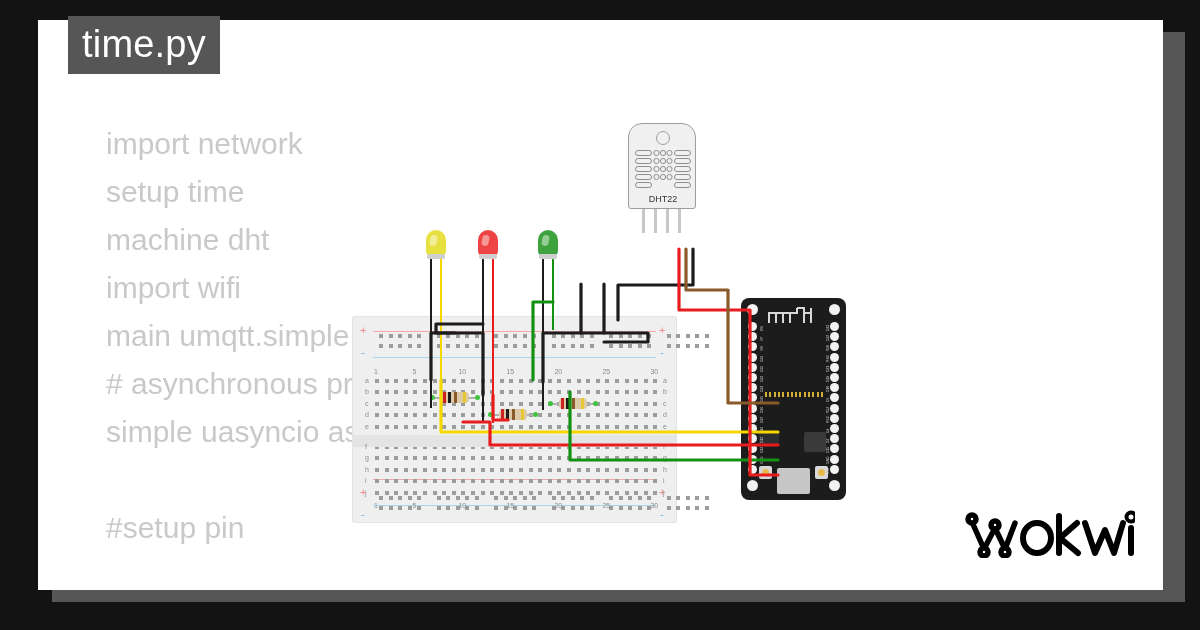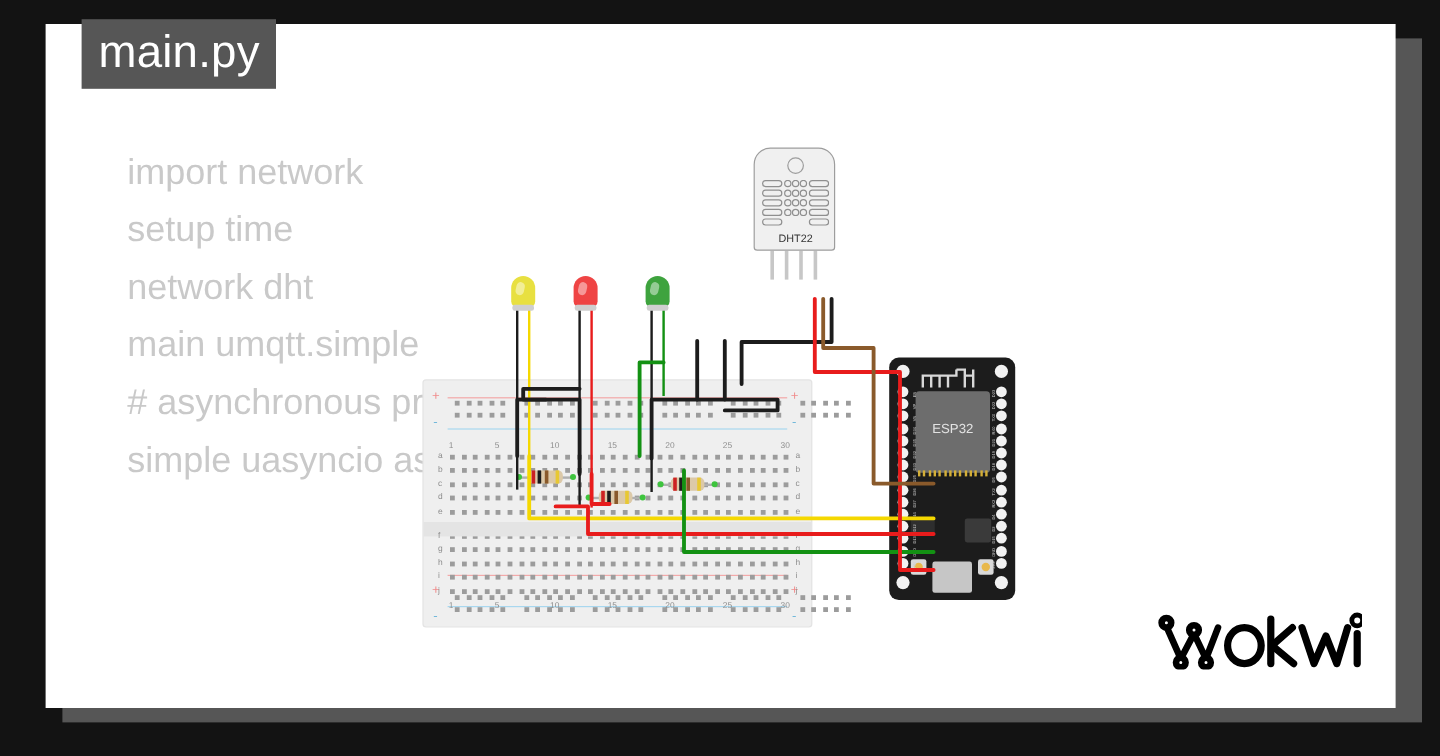--- a/index.html
+++ b/index.html
@@ -202,25 +202,27 @@
 
 <div id="root">
 
   <div class="shadow-plate"></div>
 
   <div class="canvas">
 
     <div class="code">
       <div class="code-line">import network</div>
       <div class="code-line">setup time</div>
-      <div class="code-line">network dht</div>
+      <div class="code-line">machine dht</div>
+      <div class="code-line">import wifi</div>
       <div class="code-line">main umqtt.simple</div>
       <div class="code-line"># asynchronous pro</div>
       <div class="code-line">simple uasyncio as</div>
       <div class="code-line blank"></div>
+      <div class="code-line">#setup pin</div>
 
     </div>
 
     <div class="scene">
 
       <div class="breadboard">
         <div class="bb-plus" style="left:7px;  top:8px;">+</div>
         <div class="bb-plus" style="left:306px;top:8px;">+</div>
         <div class="bb-minus" style="left:8px; top:30px;">-</div>
         <div class="bb-minus" style="left:307px;top:30px;">-</div>
@@ -792,23 +794,20 @@
       <div class="esp32">
         <div class="esp-hole" style="left:6px;  top:6px;"></div>
         <div class="esp-hole" style="left:88px; top:6px;"></div>
         <div class="esp-hole" style="left:6px;  top:182px;"></div>
         <div class="esp-hole" style="left:88px; top:182px;"></div>
 
         <svg class="esp-ant" viewBox="0 0 54 18">
           <path d="M2 17 V7 H9 V17 M9 7 H16 V17 M16 7 H23 V17 M23 7 H30 V2 M30 2 H37 V17 M37 7 H44 V17 M44 2 V17" fill="none" stroke="#d8d8d8" stroke-width="2"></path>
         </svg>
 
-        <div class="esp-shield">
-          <div class="esp-shield-label">ESP32</div>
-        </div>
 
         <div class="esp-reg"></div>
         <div class="esp-chip"></div>
         <div class="esp-btn" style="left:18px; top:168px;"></div>
         <div class="esp-btn" style="left:74px; top:168px;"></div>
         <div class="esp-usb"></div>
       <div class="esp-pad" style="left:7px;top:24px;"></div>
           <div class="esp-pinlabel" style="left:20px;top:33px;transform:rotate(-90deg);">EN</div>
           <div class="esp-pad" style="left:7px;top:34.2px;"></div>
           <div class="esp-pinlabel" style="left:20px;top:43.2px;transform:rotate(-90deg);">VP</div>
@@ -930,15 +929,15 @@
         <path d="M94 10 L94 47" stroke="#000" stroke-width="6" fill="none" stroke-linecap="round"></path>
         <path d="M112 17 L95 32 L113 47" stroke="#000" stroke-width="6" fill="none" stroke-linecap="round" stroke-linejoin="round"></path>
         <path d="M120 17 L130 47 L140 24 L149 47 L158 17" stroke="#000" stroke-width="6" fill="none" stroke-linecap="round" stroke-linejoin="round"></path>
         <path d="M166 22 L166 47" stroke="#000" stroke-width="6" fill="none" stroke-linecap="round"></path>
         <circle cx="166" cy="11" r="4.5" fill="none" stroke="#000" stroke-width="4"></circle>
       </g>
     </svg>
 
   </div>
 
-  <div class="file-tab">main.py</div>
+  <div class="file-tab">time.py</div>
 
 </div>
 
 </body></html>

